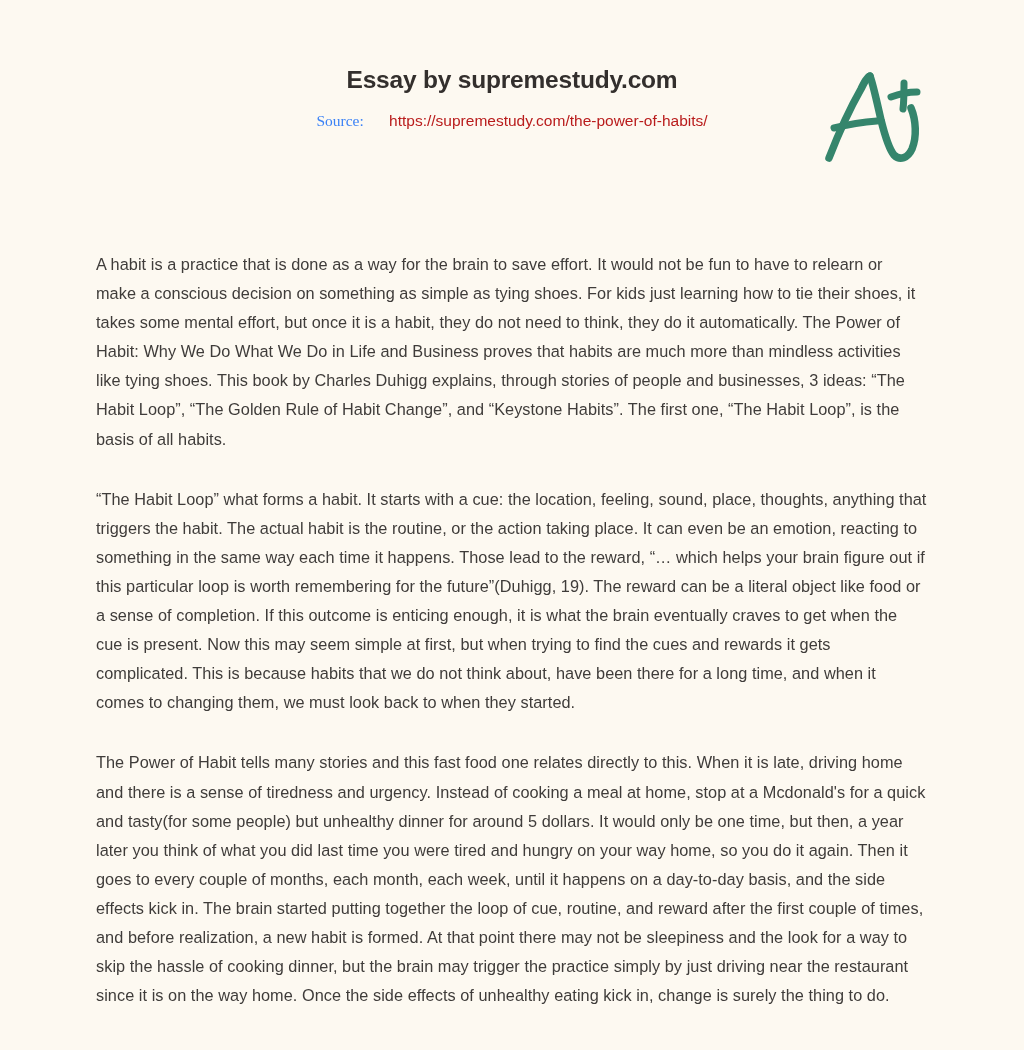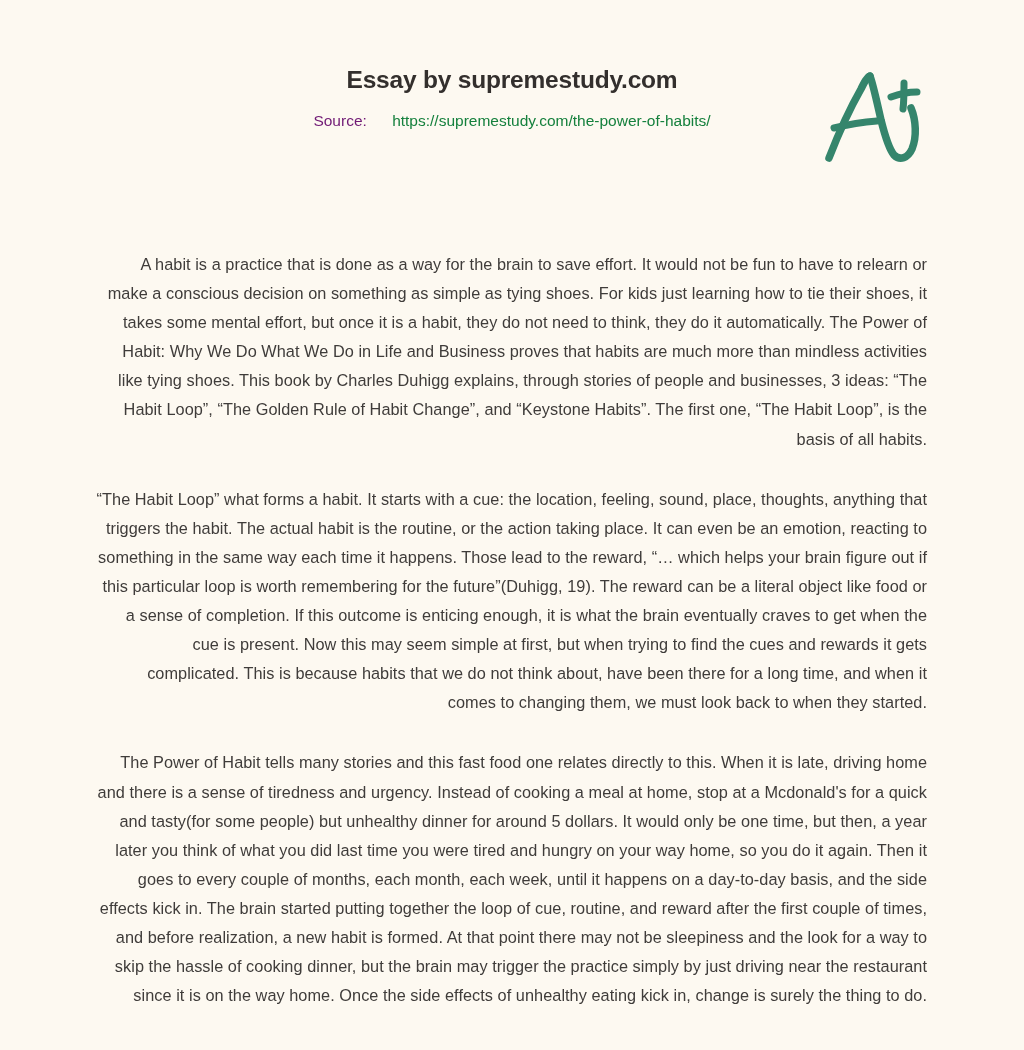--- a/index.html
+++ b/index.html
@@ -38,24 +38,25 @@
     margin: 0;
   }
   .source-line {
     margin-top: 14px;
     font-size: 15.5px;
     line-height: 22px;
     color: #8e8b88;
     white-space: nowrap;
   }
   .source-label {
-    color: #701a75;
+    color: #3b82f6;
+    font-family: Liberation Serif, serif;
   }
   .source-url {
-    color: #15803d;
+    color: #b91c1c;
     text-decoration: none;
     padding-left: 21px;
   }
 
   
   .logo {
     position: absolute;
     left: 815px;
     top: 70px;
     width: 115px;
@@ -80,21 +81,21 @@
     color: #211f1e;
     letter-spacing: -0.3px;
     line-height: 38px;
     margin: 0 0 34px 0;
   }
   .article-body p {
     margin: 0 0 31px 0;
     font-size: 16.3px;
     line-height: 29.1px;
     color: #3f3c3a;
-    text-align: right;
+    text-align: left;
     letter-spacing: 0.05px;
   }
   .article-body p:last-child {
     margin-bottom: 0;
   }
 </style>
 </head>
 <body>
 
 <div class="page">

